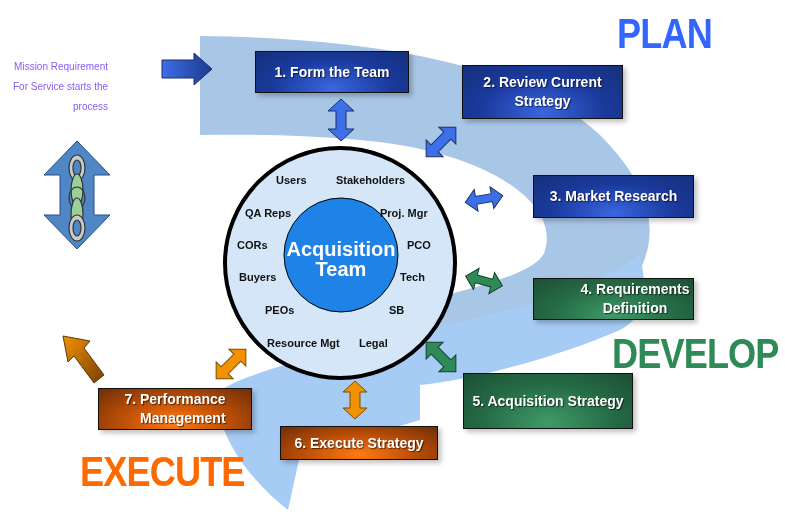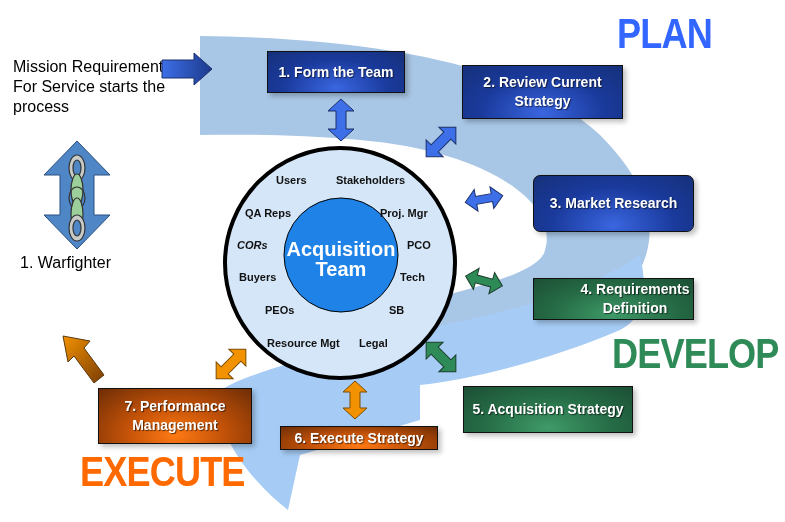--- a/index.html
+++ b/index.html
@@ -4,21 +4,21 @@
 <style>
   html, body { margin:0; padding:0; }
   body { width:785px; height:522px; position:relative; overflow:hidden; background:#ffffff; font-family:"Liberation Sans", sans-serif; }
   .abs { position:absolute; }
   svg.bg { position:absolute; left:0; top:0; }
   .step { position:absolute; display:flex; align-items:center; justify-content:center; text-align:center; color:#ffffff; font-weight:bold; font-size:14px; line-height:19px; border:1px solid #111; box-shadow:3px 3px 5px rgba(0,0,0,0.25); text-shadow:1px 1px 1px rgba(0,0,0,0.6); box-sizing:border-box; white-space:pre-line; }
   .blue { background:radial-gradient(ellipse at 50% 90%, #3a66e0 0%, #1a3a9c 55%, #15307a 100%); }
   .green { background:radial-gradient(ellipse at 50% 90%, #3f9a68 0%, #256b45 55%, #1c4f35 100%); }
   .orange { background:radial-gradient(ellipse at 50% 85%, #ff7a14 0%, #c35208 45%, #6e2d06 100%); }
   .phase { position:absolute; font-weight:bold; font-size:42px; letter-spacing:-1px; transform:scaleX(0.86); transform-origin:left top; }
-  .side-text { position:absolute; font-size:16px; line-height:20px; color:#000000; }
+  .side-text { position:absolute; font-size:10px; line-height:20px; color:#8b5cf6;text-align:right; }
   .member { position:absolute; font-size:11px; font-weight:bold; color:#111; white-space:nowrap; }
   .core-label { position:absolute; color:#fff; font-weight:bold; font-size:20px; text-align:center; line-height:20px; white-space:pre-line; }
 </style>
 </head>
 <body>
 
 <svg class="bg" width="785" height="522" viewBox="0 0 785 522">
   <path d="M200,36 C360,38 520,60 600,135 C650,185 660,230 640,270 C600,305 520,330 400,345 L300,330 C420,300 540,280 545,250 C560,200 480,150 360,140 C300,135 250,134 200,135 Z" fill="#a8c6e6"></path>
   <path d="M640,255 C650,300 640,320 620,330 C550,360 470,380 420,385 L420,420 L300,455 L288,510 C250,480 220,440 215,395 C230,380 270,370 330,350 C430,325 560,310 640,255 Z" fill="#a6ccf5"></path>
 </svg>
@@ -48,42 +48,41 @@
     <ellipse cx="35" cy="28" rx="4" ry="8" fill="#4f86c6"></ellipse>
     <ellipse cx="35" cy="50" rx="6" ry="16" fill="#9ccf9a"></ellipse>
     <ellipse cx="35" cy="58" rx="8" ry="11" fill="none"></ellipse>
     <ellipse cx="35" cy="74" rx="6" ry="16" fill="#9ccf9a"></ellipse>
     <ellipse cx="35" cy="88" rx="8" ry="13" fill="#c8ccc8"></ellipse>
     <ellipse cx="35" cy="88" rx="4" ry="8" fill="#4f86c6"></ellipse>
   </g>
 </svg>
 
 <div class="side-text" style="left:20px; top:253px;">
-  <div>1.  Warfighter</div>
 </div>
 
 <svg class="abs" style="left:58px; top:333px;" width="50" height="52">
   <defs>
       <linearGradient id="go" x1="0" y1="0" x2="1" y2="1">
         <stop offset="0" stop-color="#f39200"></stop>
         <stop offset="1" stop-color="#7a3d05"></stop>
       </linearGradient>
     </defs>
   <path d="M5,3 L32,8 L26,15 L46,42 L36,50 L16,23 L10,29 Z" fill="url(#go)" stroke="#5a3a10" stroke-width="1"></path>
 </svg>
 
-<div class="step blue" style="left:267px; top:51px; width:138px; height:42px;">1.  Form the Team</div>
+<div class="step blue" style="left:255px; top:51px; width:154px; height:42px;">1.  Form the Team</div>
 <div class="step blue" style="left:462px; top:65px; width:161px; height:54px;">2.  Review Current
 Strategy</div>
-<div class="step blue" style="left:533px; top:175px; width:161px; height:57px;border-radius:7px;">3.  Market Research</div>
+<div class="step blue" style="left:533px; top:175px; width:161px; height:43px;">3.  Market Research</div>
 <div class="step green" style="left:533px; top:278px; width:161px; height:42px;padding-left:43px;">4.  Requirements
 Definition</div>
-<div class="step green" style="left:463px; top:386px; width:170px; height:47px;">5.  Acquisition Strategy</div>
-<div class="step orange" style="left:280px; top:426px; width:158px; height:24px;">6.  Execute Strategy</div>
-<div class="step orange" style="left:98px; top:388px; width:154px; height:56px;">7.  Performance
+<div class="step green" style="left:463px; top:373px; width:170px; height:56px;">5.  Acquisition Strategy</div>
+<div class="step orange" style="left:280px; top:426px; width:158px; height:34px;">6.  Execute Strategy</div>
+<div class="step orange" style="left:98px; top:388px; width:154px; height:42px;text-align:right;">7.  Performance
 Management</div>
 
 <svg class="abs" style="left:0; top:0; pointer-events:none;" width="785" height="522">
   <g transform="translate(341,120)">
     <path d="M0,-21 L13,-9 L5,-9 L5,9 L13,9 L0,21 L-13,9 L-5,9 L-5,-9 L-13,-9 Z" fill="#3d6fe8" stroke="#1c2f6a" stroke-width="1"></path>
   </g>
   <g transform="translate(441,142) rotate(45)">
     <path d="M0,-21 L12,-9 L5,-9 L5,9 L12,9 L0,21 L-12,9 L-5,9 L-5,-9 L-12,-9 Z" fill="#3d6fe8" stroke="#1c2f6a" stroke-width="1"></path>
   </g>
   <g transform="translate(484,199) rotate(80)">
@@ -107,20 +106,20 @@
   <circle cx="120" cy="120" r="115" fill="#d4e6f8" stroke="#000" stroke-width="4"></circle>
   <circle cx="121" cy="112" r="57" fill="#1f82e6" stroke="#000" stroke-width="1"></circle>
 </svg>
 <div class="core-label" style="left:281px; top:239px; width:120px;">Acquisition
 Team</div>
 
 <div class="member" style="left:276px; top:174px;">Users</div>
 <div class="member" style="left:336px; top:174px;">Stakeholders</div>
 <div class="member" style="left:245px; top:207px;">QA Reps</div>
 <div class="member" style="left:380px; top:207px;">Proj.  Mgr</div>
-<div class="member" style="left:237px; top:239px;font-style:italic;">CORs</div>
+<div class="member" style="left:237px; top:239px;">CORs</div>
 <div class="member" style="left:407px; top:239px;">PCO</div>
 <div class="member" style="left:239px; top:271px;">Buyers</div>
 <div class="member" style="left:400px; top:271px;">Tech</div>
 <div class="member" style="left:265px; top:304px;">PEOs</div>
 <div class="member" style="left:389px; top:304px;">SB</div>
 <div class="member" style="left:267px; top:337px;">Resource Mgt</div>
 <div class="member" style="left:359px; top:337px;">Legal</div>
 
 </body></html>

